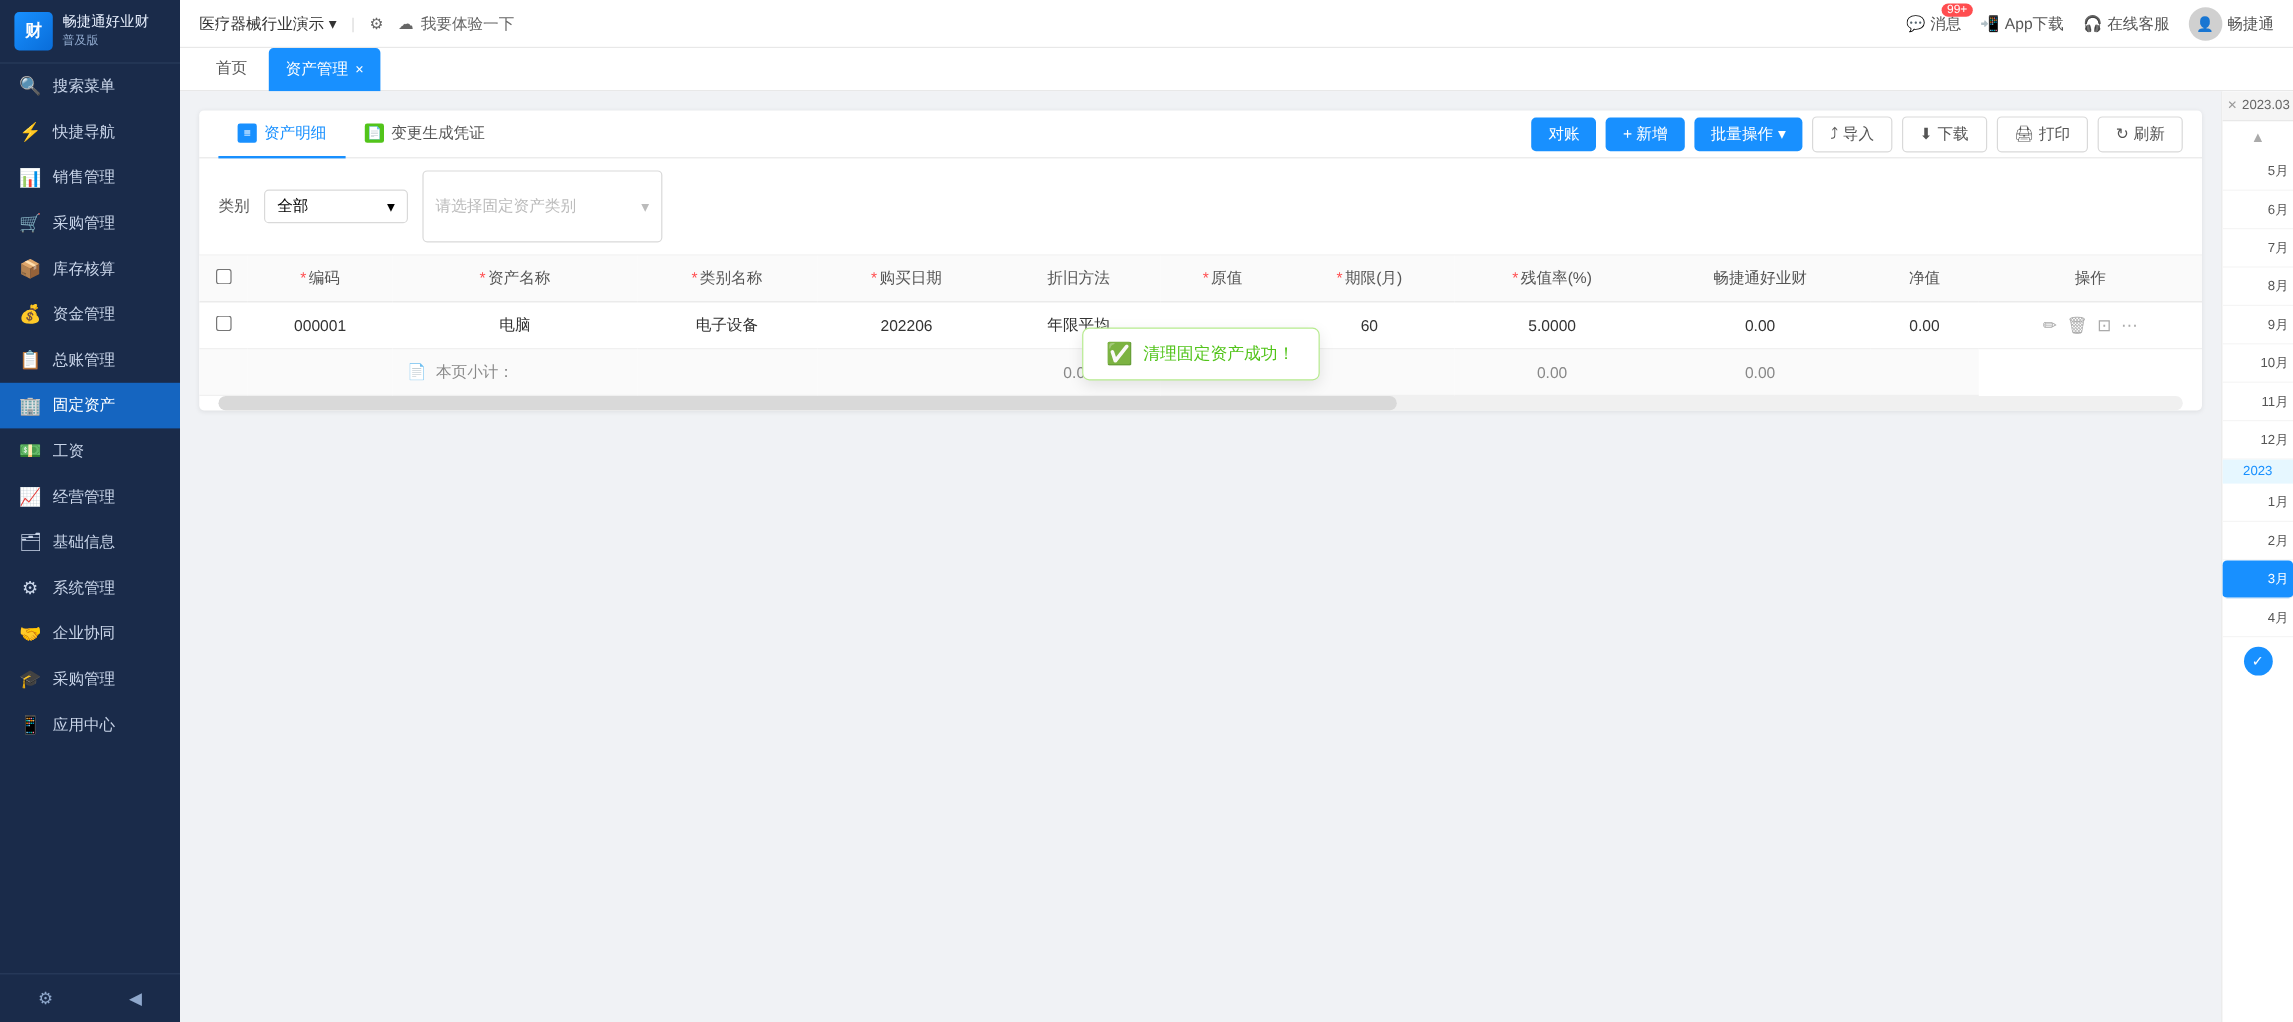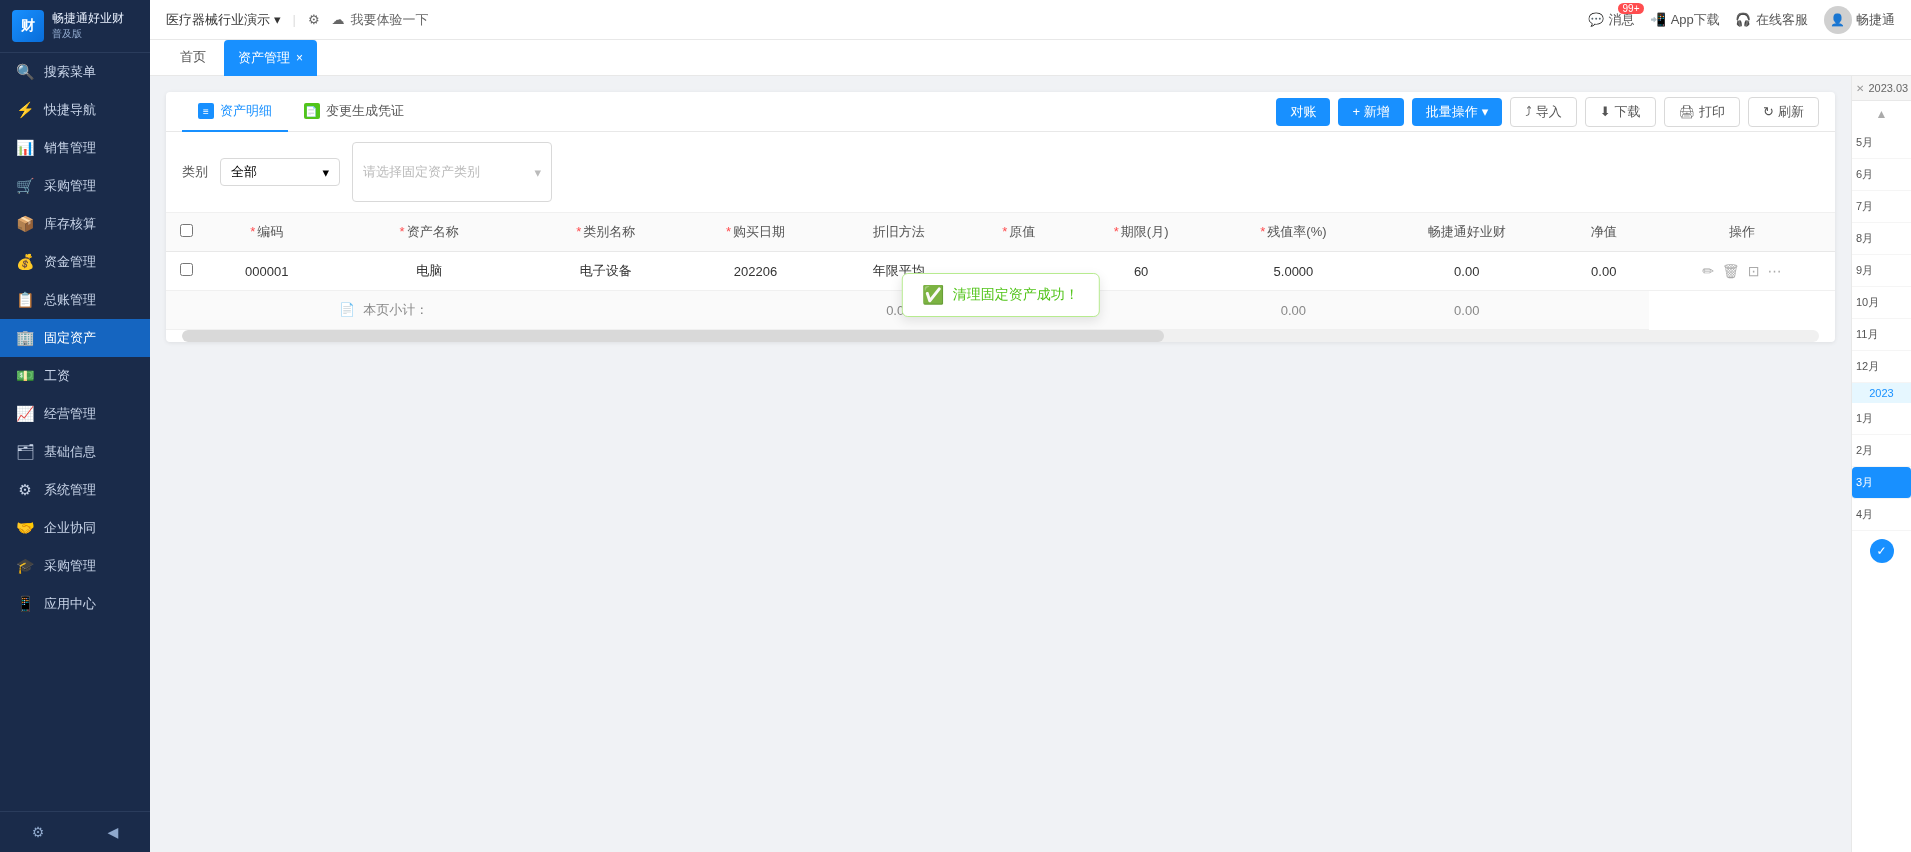--- a/index.html
+++ b/index.html
@@ -430,21 +430,21 @@
       display: flex;
       align-items: center;
       justify-content: space-between;
       gap: 4px;
     }
     .right-panel-arrow { cursor: pointer; color: #999; font-size: 10px; }
     .right-panel-month {
       padding: 8px 4px;
       font-size: 11px;
       color: #555;
-      text-align: left;
+      text-align: right;
       cursor: pointer;
       width: 100%;
       border-bottom: 1px solid #f5f5f5;
     }
     .right-panel-month.active {
       background: #1890ff;
       color: #fff;
       border-radius: 4px;
     }
     .right-panel-year {

